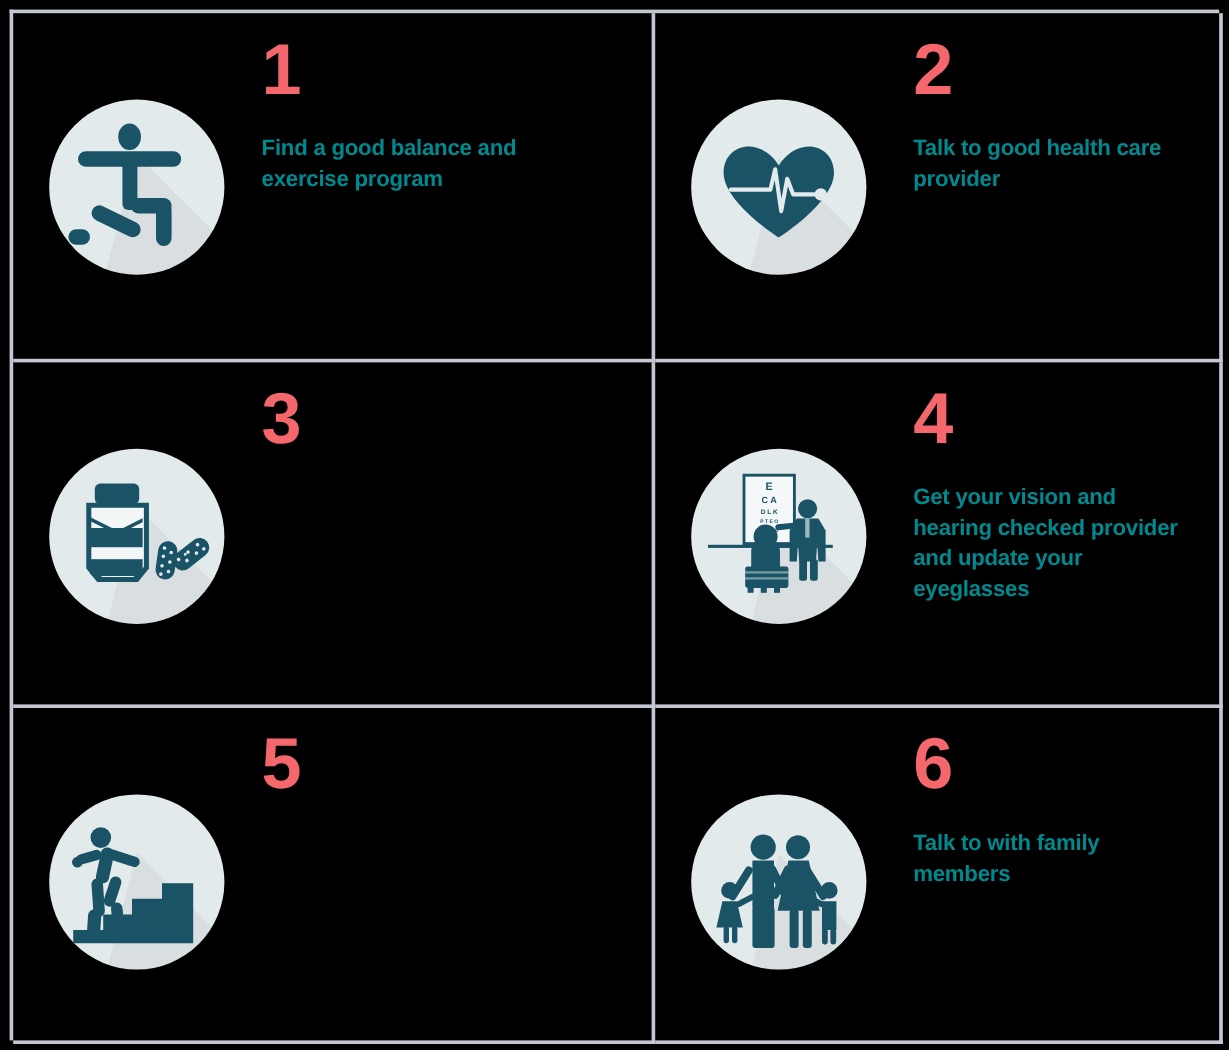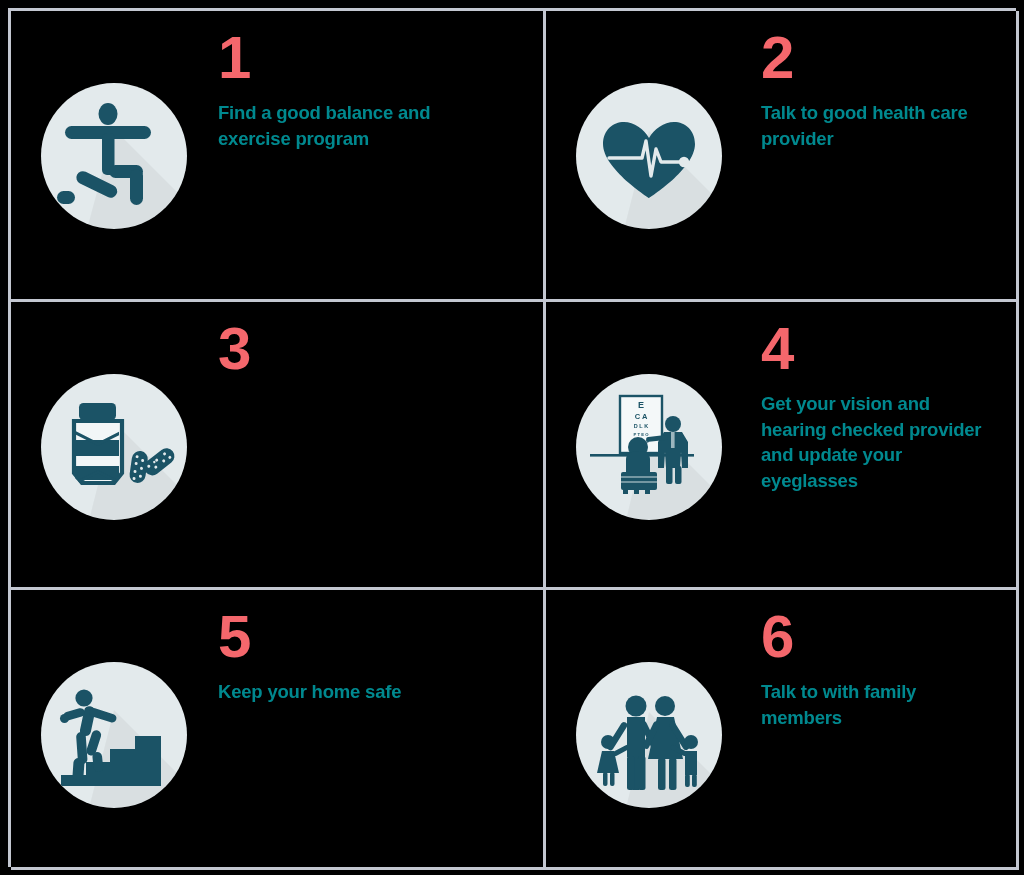--- a/index.html
+++ b/index.html
@@ -78,21 +78,21 @@
   .step-number {
     font-family: "Liberation Sans", sans-serif;
     font-size: 60px;
     font-weight: bold;
     line-height: 0.95;
     color: #f4676c;
     letter-spacing: -1px;
   }
 
   .step-text {
-    margin-top: 14px;
+    margin-top: 24px;
     font-family: "Liberation Sans", sans-serif;
     font-size: 18.5px;
     font-weight: bold;
     line-height: 1.38;
     color: #00898f;
     letter-spacing: -0.2px;
     max-width: 232px;
   }
   .cell.right .step-text { max-width: 224px; }
 
@@ -323,21 +323,20 @@
 
                 <rect x="36" y="70" width="9.6" height="32" rx="4.8" transform="rotate(-4 41 86)"></rect>
                 <rect x="32" y="96" width="11" height="22" rx="5" transform="rotate(4 38 107)"></rect>
               </g>
             </g>
           </svg>
         </div>
       </div>
       <div class="text-wrap">
         <div class="step-number">5</div>
-        <div class="step-text">Keep your home safe</div>
       </div>
     </div>
 
     <div class="cell right">
       <div class="icon-wrap r3">
         <div class="circle">
           <svg width="146" height="146" viewBox="0 0 146 146">
             <defs>
               <clipPath id="clip6">
                   <circle cx="73" cy="73" r="73"></circle>

